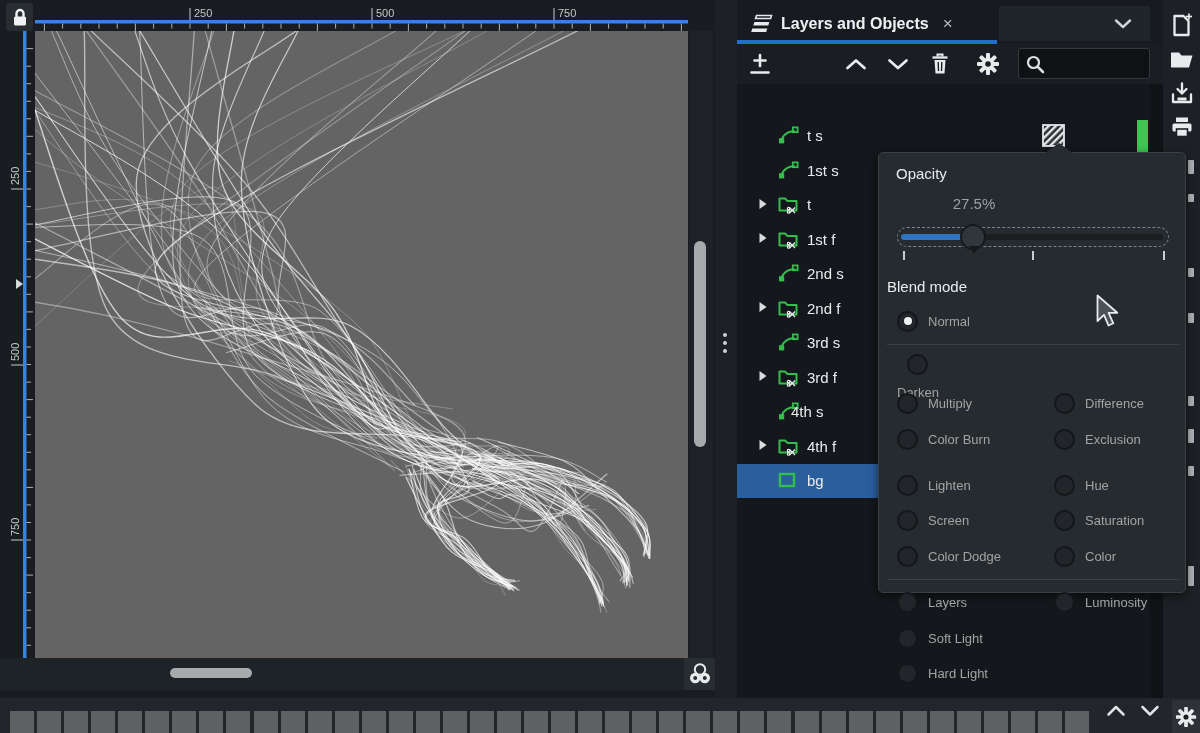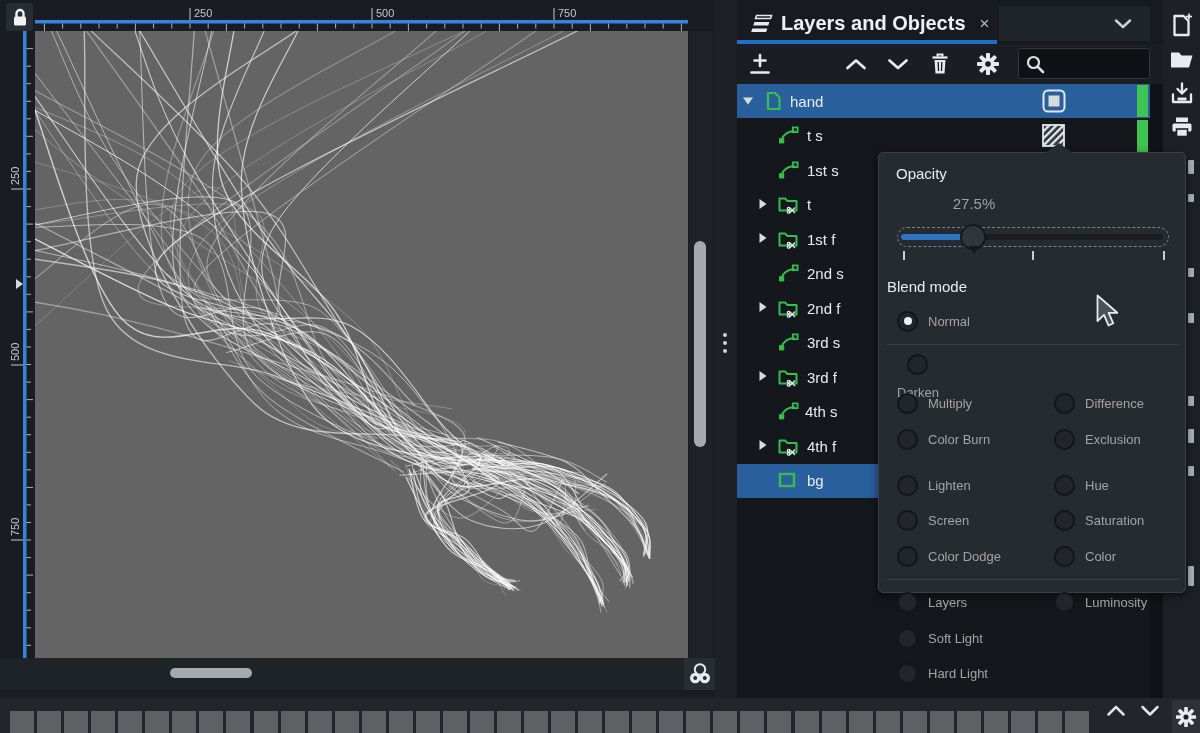--- a/index.html
+++ b/index.html
@@ -19,21 +19,21 @@
   .cm-box{position:absolute;left:684px;top:658px;width:31px;height:32px;background:#282d31;
           display:flex;align-items:center;justify-content:center;}
   
   .splitter{position:absolute;left:715px;top:0;width:22px;height:698px;background:#1d2125;}
   .grip{position:absolute;left:8px;top:333px;display:flex;flex-direction:column;gap:4px;}
   .grip i{width:4px;height:4px;border-radius:50%;background:#cdd1d4;}
   
   .panel{position:absolute;left:737px;top:0;width:426px;height:698px;background:#14171b;}
   .tabbar{position:absolute;left:0;top:0;width:426px;height:44px;background:#171b1f;}
   .tab{position:absolute;left:0;top:6px;width:260px;height:35px;display:flex;align-items:center;gap:8px;padding-left:10px;box-sizing:border-box;}
-  .tab-title{font-size:20px;font-weight:bold;color:#eef1f3;white-space:nowrap;}
+  .tab-title{font-size:16px;font-weight:bold;color:#eef1f3;white-space:nowrap;}
   .tab-close{margin-left:6px;font-size:17px;color:#b9bdc0;line-height:1;}
   .tab-underline{position:absolute;left:0;top:40px;width:260px;height:4px;background:#1f6fc9;}
   .dd-zone{position:absolute;left:262px;top:6px;width:151px;height:35px;background:#20252a;}
   .ptoolbar{position:absolute;left:0;top:44px;width:426px;height:40px;background:#1a1e22;display:flex;align-items:center;}
   .tbtn{display:flex;align-items:center;justify-content:center;width:34px;height:32px;}
   .search{position:absolute;left:281px;top:4px;width:132px;height:31px;background:#0f1215;border:1px solid #32383d;border-radius:3px;
           display:flex;align-items:center;box-sizing:border-box;padding-left:6px;gap:4px;}
   .search input{background:transparent;border:none;outline:none;color:#e8ebee;font-size:13px;width:90px;font-family:"Liberation Sans",sans-serif;}
   .tree{position:absolute;left:0;top:84px;width:426px;height:614px;background:#14171b;}
   .row{position:absolute;left:0;width:413px;height:34px;display:flex;align-items:center;}
@@ -403,36 +403,20 @@
       <div class="search">
         <svg width="20" height="20">
           <circle cx="8.5" cy="8.5" r="5.5" fill="none" stroke="#dde1e4" stroke-width="2.2"></circle>
           <line x1="12.8" y1="12.8" x2="18" y2="18" stroke="#dde1e4" stroke-width="2.6" stroke-linecap="round"></line>
         </svg>
         <input value="" placeholder="" style="">
       </div>
     </div>
 
     <div class="tree" id="tree">
-        <div class="row sel" style="top: 0px;">
-          <span class="exp" style="left:5px"><svg width="12" height="11">
-              <path d="M1 2.5 h10 l-5 7 z" fill="#d8dcdf"></path>
-            </svg></span>
-          <span class="ric" style="left:27px">
-            <svg width="19" height="20">
-              <path d="M4 2 h7 l4.5 4.5 V18 H4 z" fill="none" stroke="#35bd4e" stroke-width="2.2" stroke-linejoin="round"></path>
-            </svg>
-          </span>
-          <span class="lbl" style="left:53px">hand</span>
-          <span class="badge"><svg width="24" height="24">
-              <rect x="1.5" y="1.5" width="21" height="21" rx="4.5" fill="none" stroke="#e4e7ea" stroke-width="2"></rect>
-              <rect x="6.5" y="6.5" width="11" height="11" fill="#d7dbde"></rect>
-            </svg></span>
-          <span class="tag"></span>
-        </div>
         <div class="row" style="top: 34.5px;">
           <span class="ric" style="left:41px">
             <svg width="21" height="19">
               <path d="M3.5 15 C5 7 13 4.5 17 5.5" fill="none" stroke="#35bd4e" stroke-width="2"></path>
               <rect x="1" y="12.2" width="5.2" height="5.2" fill="#35bd4e"></rect>
               <rect x="14.8" y="1.4" width="4.8" height="4.8" fill="none" stroke="#35bd4e" stroke-width="1.8"></rect>
             </svg>
           </span>
           <span class="lbl" style="left:70px">t s</span>
           <span class="badge"><svg width="23" height="23">
@@ -552,21 +536,21 @@
           <span class="tag"></span>
         </div>
         <div class="row" style="top: 310.5px;">
           <span class="ric" style="left:41px">
             <svg width="21" height="19">
               <path d="M3.5 15 C5 7 13 4.5 17 5.5" fill="none" stroke="#35bd4e" stroke-width="2"></path>
               <rect x="1" y="12.2" width="5.2" height="5.2" fill="#35bd4e"></rect>
               <rect x="14.8" y="1.4" width="4.8" height="4.8" fill="none" stroke="#35bd4e" stroke-width="1.8"></rect>
             </svg>
           </span>
-          <span class="lbl" style="left:68px">4th s</span>
+          <span class="lbl" style="left:54px">4th s</span>
           <span class="tag"></span>
         </div>
         <div class="row" style="top: 345px;">
           <span class="exp" style="left:20px"><svg width="11" height="12">
               <path d="M2.5 1 v10 l7-5 z" fill="#d8dcdf"></path>
             </svg></span>
           <span class="ric" style="left:41px">
             <svg width="21" height="19">
               <path d="M1.5 15.5 V3.5 h5.5 l2.5 2.5 h9 v9.5 z" fill="none" stroke="#35bd4e" stroke-width="2" stroke-linejoin="round"></path>
               <g stroke="#e8ebee" stroke-width="1.2" fill="none">

